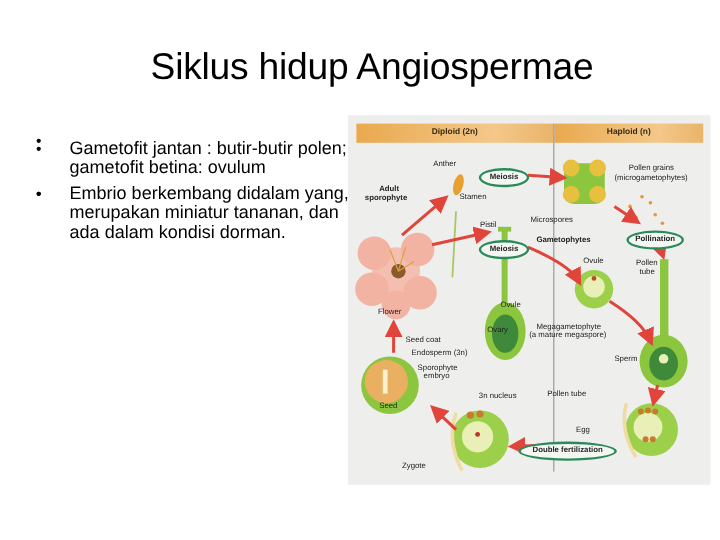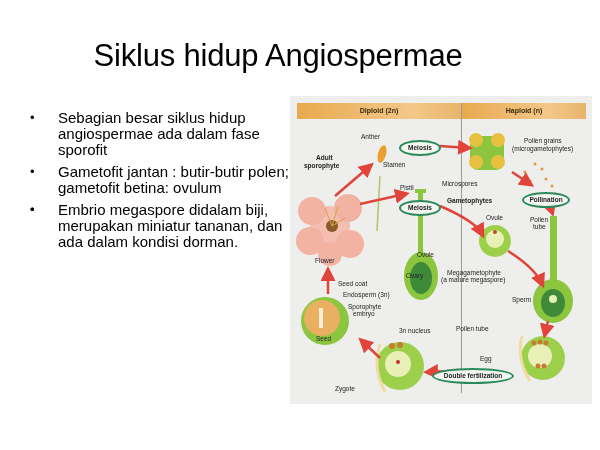--- a/index.html
+++ b/index.html
@@ -1,38 +1,38 @@
 <!DOCTYPE html>
 <html><head>
 <meta charset="utf-8">
 <style>
   html,body{margin:0;padding:0;}
   body{width:600px;height:450px;background:#ffffff;position:relative;overflow:hidden;font-family:"Liberation Sans",sans-serif;color:#000;}
-  .title{position:absolute;left:0;top:38px;width:556px;text-align:center;font-size:31px;letter-spacing:-0.2px;}
+  .title{position:absolute;left:0;top:38px;width:556px;text-align:center;font-size:31px;letter-spacing:-0.2px;padding-left:32px;}
   .bullets{position:absolute;left:30px;top:110px;width:262px;margin:0;padding:0;list-style:none;}
   .bullets li{position:relative;padding-left:28px;font-size:15px;line-height:16px;margin-bottom:6px;}
   .bullets li .dot{position:absolute;left:0;top:0;font-size:13px;}
   .diagram{position:absolute;left:290px;top:96px;width:302px;height:308px;background:#eeeeec;overflow:hidden;}
   .hdr{position:absolute;top:7px;height:16px;background:linear-gradient(90deg,#e9a94e,#f3c88a 70%,#e9b46a);font-size:7px;font-weight:bold;color:#3a2a10;text-align:center;line-height:16px;}
   .divider{position:absolute;left:171px;top:7px;width:1px;height:290px;background:#9a9a9a;}
   .lbl{position:absolute;font-size:6.5px;color:#222;white-space:nowrap;line-height:7px;}
   .lbl.b{font-weight:bold;}
   .oval{position:absolute;border:2px solid #2b8a5a;border-radius:50%;background:#f3f6f1;font-size:6.5px;font-weight:bold;color:#222;text-align:center;}
   svg{position:absolute;left:0;top:0;}
 </style>
 </head>
 <body>
 
 <div class="title">Siklus hidup Angiospermae</div>
 
 <ul class="bullets">
-  <li><span class="dot">•</span><span>Sebagian besar siklus hidup angiospermae ada dalam fase sporofit</span></li>
+  <li><span class="dot">•</span></li>
   <li><span class="dot">•</span><span>Gametofit jantan : butir-butir polen; gametofit betina: ovulum</span></li>
   <li><span class="dot">•</span></li>
-  <li><span class="dot">•</span><span>Embrio megaspore didalam biji, merupakan miniatur tananan, dan ada dalam kondisi dorman.</span></li>
+  <li><span class="dot">•</span><span>Embrio berkembang didalam yang, merupakan miniatur tananan, dan ada dalam kondisi dorman.</span></li>
 </ul>
 
 <div class="diagram">
   <div class="hdr" style="left:7px;width:164px;">Diploid (2n)</div>
   <div class="hdr" style="left:172px;width:124px;">Haploid (n)</div>
   <div class="divider"></div>
 
   <svg width="302" height="308" viewBox="0 0 302 308">
     <defs>
       <marker id="ah" markerWidth="6" markerHeight="6" refX="4" refY="3" orient="auto">

